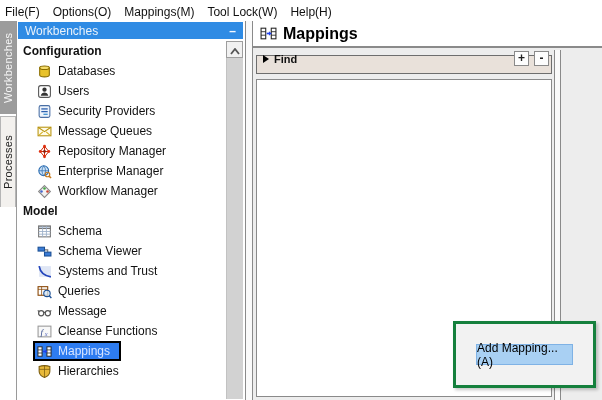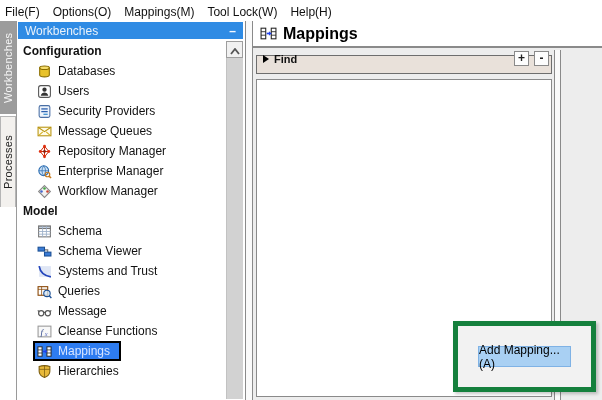--- a/index.html
+++ b/index.html
@@ -89,21 +89,21 @@
   }
   .list-area{ position:absolute; top:24px; left:0; right:0; bottom:0;
     background:#fff; border:1px solid #8a8a8a; }
   .vsplitter{ position:absolute; left:301px; top:0; bottom:0; width:7px;
     background:#fafafa; border-left:1px solid #8a8a8a; border-right:1px solid #8a8a8a; }
   .right-pane{ position:absolute; left:308px; right:0; top:0; bottom:0;
     background:var(--content-gray,#ededed); }
   
   .context-menu{
     position:absolute; left:453px; top:321px; width:143px; z-index:10;
-    background:#f2f2f2; border:5px solid #15803d; padding:20px;
+    background:#f2f2f2; border:3px solid #15803d; padding:20px;
     box-shadow:2px 2px 3px rgba(0,0,0,.22);
   }
   .ctx-item{
     height:21px; display:flex; align-items:center; justify-content:flex-end;
     padding-right:9px; font-size:12px; color:#000; cursor:default;
   }
   .ctx-item.hl{ background:var(--menu-highlight-blue,#a9d0f3); border:1px solid #7fb2e5; }
 </style>
 </head>
 <body>

